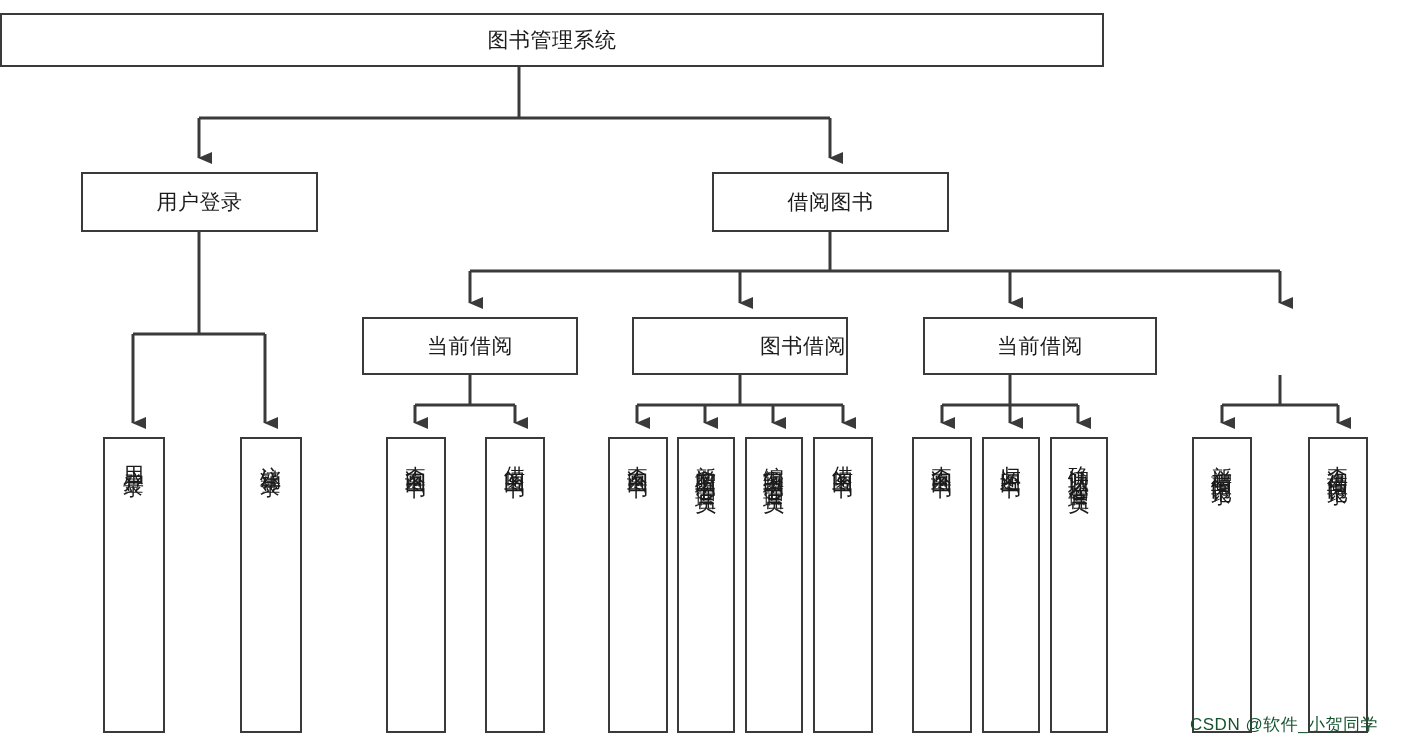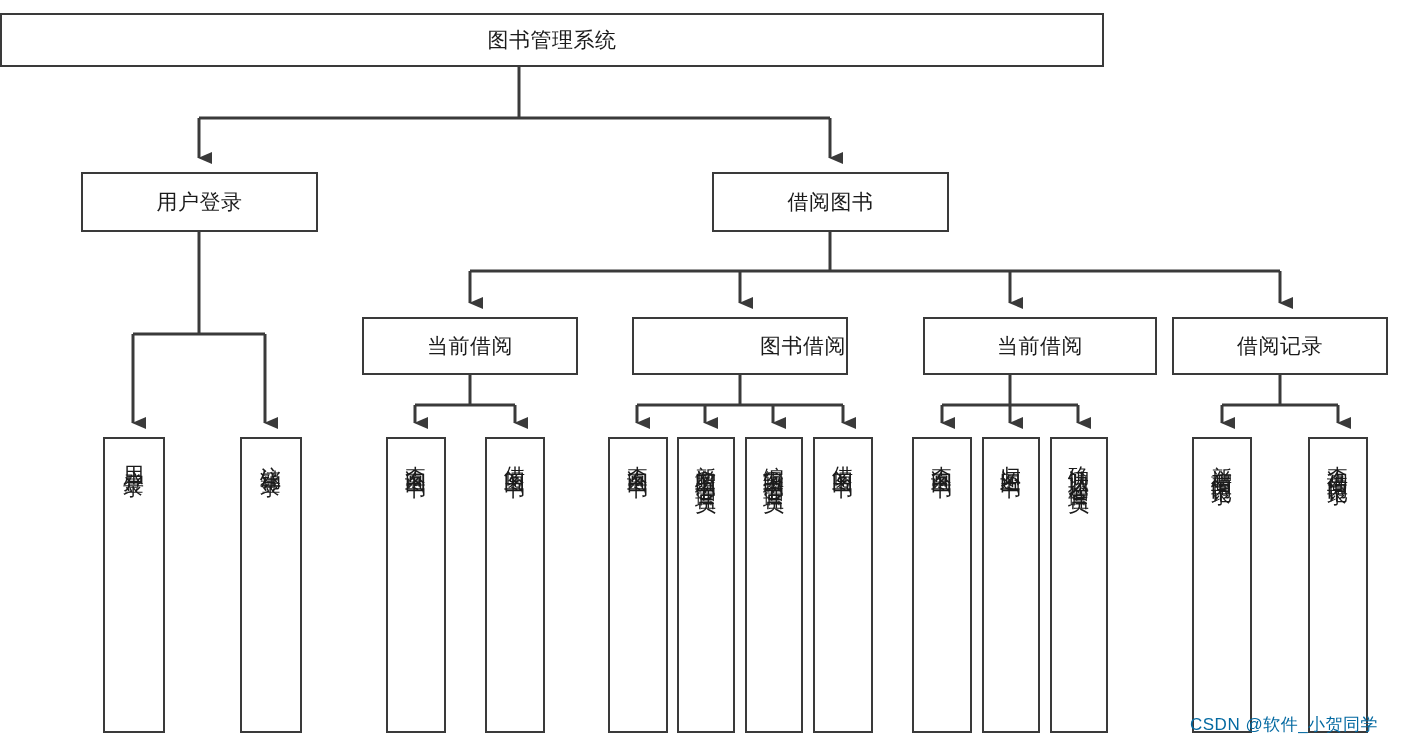--- a/index.html
+++ b/index.html
@@ -57,21 +57,21 @@
     writing-mode: vertical-rl;
     text-orientation: upright;
     font-size: 21px;
     line-height: 1.0;
     letter-spacing: 4px;
     white-space: nowrap;
   }
   .watermark {
     position: absolute;
     font-size: 17px;
-    color: #0369a1;
+    color: #14532d;
     white-space: nowrap;
     letter-spacing: 0.5px;
   }
 </style>
 </head>
 <body>
 
 <div id="canvas">
 
   <svg id="edges" viewBox="0 0 1405 747" xmlns="http://www.w3.org/2000/svg">
@@ -138,23 +138,20 @@
 
   <div class="node horiz" style="left:362px; top:317px; width:216px; height:58px;">
     <span class="label">当前借阅</span>
   </div>
   <div class="node horiz" style="left:632px; top:317px; width:216px; height:58px;justify-content:flex-end;">
     <span class="label">图书借阅</span>
   </div>
   <div class="node horiz" style="left:923px; top:317px; width:234px; height:58px;justify-content:center;">
     <span class="label">当前借阅</span>
   </div>
-  <div class="node horiz" style="left:1172px; top:317px; width:216px; height:58px;">
-    <span class="label">借阅记录</span>
-  </div>
 
   <div class="node vert" style="left:103px; top:437px; width:62px; height:296px;">
     <span class="label">用户登录</span>
   </div>
   <div class="node vert" style="left:240px; top:437px; width:62px; height:296px;">
     <span class="label">注销登录</span>
   </div>
 
   <div class="node vert" style="left:386px; top:437px; width:60px; height:296px;">
     <span class="label">查询图书</span>

